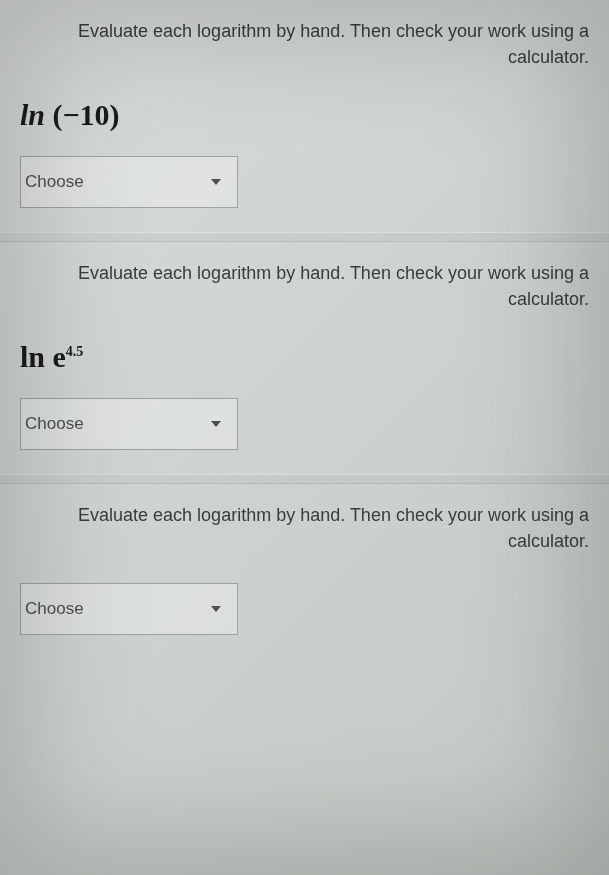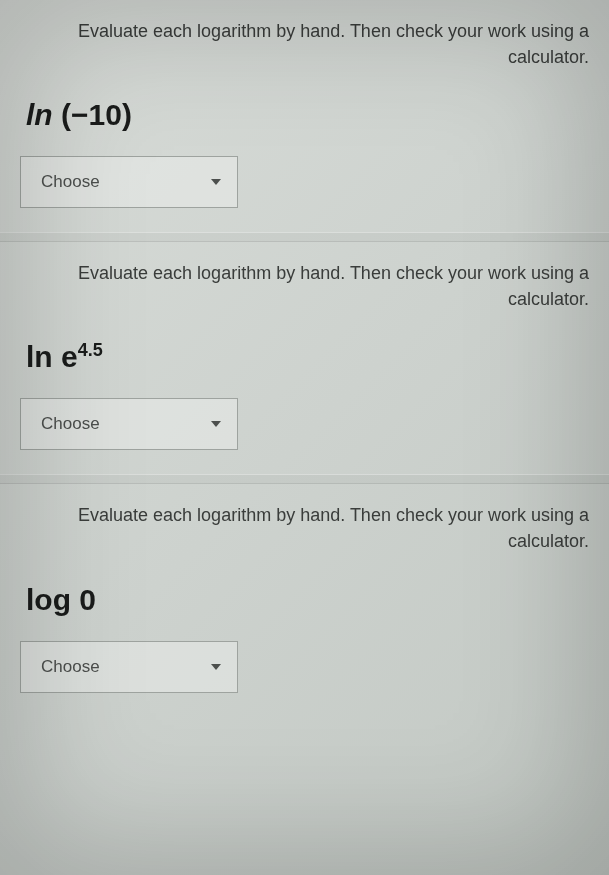--- a/index.html
+++ b/index.html
@@ -26,43 +26,43 @@
       padding: 18px 20px 24px 20px;
     }
     .instruction {
       font-size: 18px;
       line-height: 1.45;
       color: #3a3d3b;
       margin-bottom: 28px;
       text-align: right;
     }
     .expression {
-      font-family: Liberation Sans, sans-serif;
+      font-family: Liberation Serif, serif;
       font-size: 30px;
       font-weight: bold;
       color: #1a1c1b;
-      margin: 6px 0 24px 6px;
+      margin: 6px 0 24px 0;
     }
     .expression .italic {
       font-style: italic;
     }
     .expression sup {
-      font-size: 18px;
+      font-size: 14px;
       vertical-align: super;
       font-weight: bold;
     }
     .dropdown {
       display: inline-flex;
       align-items: center;
       justify-content: space-between;
       width: 218px;
       height: 52px;
       border: 1px solid #9ea39f;
       background: rgba(235,238,235,0.5);
-      padding: 0 16px 0 20px;
+      padding: 0 16px 0 4px;
       cursor: pointer;
       color: #4c4f4d;
       font-size: 17px;
     }
     .dropdown .caret {
       display: inline-block;
     }
     .dropdown .caret svg {
       display: block;
     }
@@ -105,23 +105,20 @@
           <path d="M0 0 L5 6 L10 0 Z" fill="#4c4f4d"></path>
         </svg>
     </span>
   </div>
 </div>
 
 <div class="separator"></div>
 
 <div class="question">
   <p class="instruction">Evaluate each logarithm by hand.  Then check your work using a calculator.</p>
-  <div class="expression">
-    <span class="italic"></span><span>log 0</span><sup></sup>
-  </div>
   <div class="dropdown">
     <span>Choose</span>
     <span class="caret">
       <svg width="10" height="6" viewBox="0 0 10 6">
           <path d="M0 0 L5 6 L10 0 Z" fill="#4c4f4d"></path>
         </svg>
     </span>
   </div>
 </div>
 

